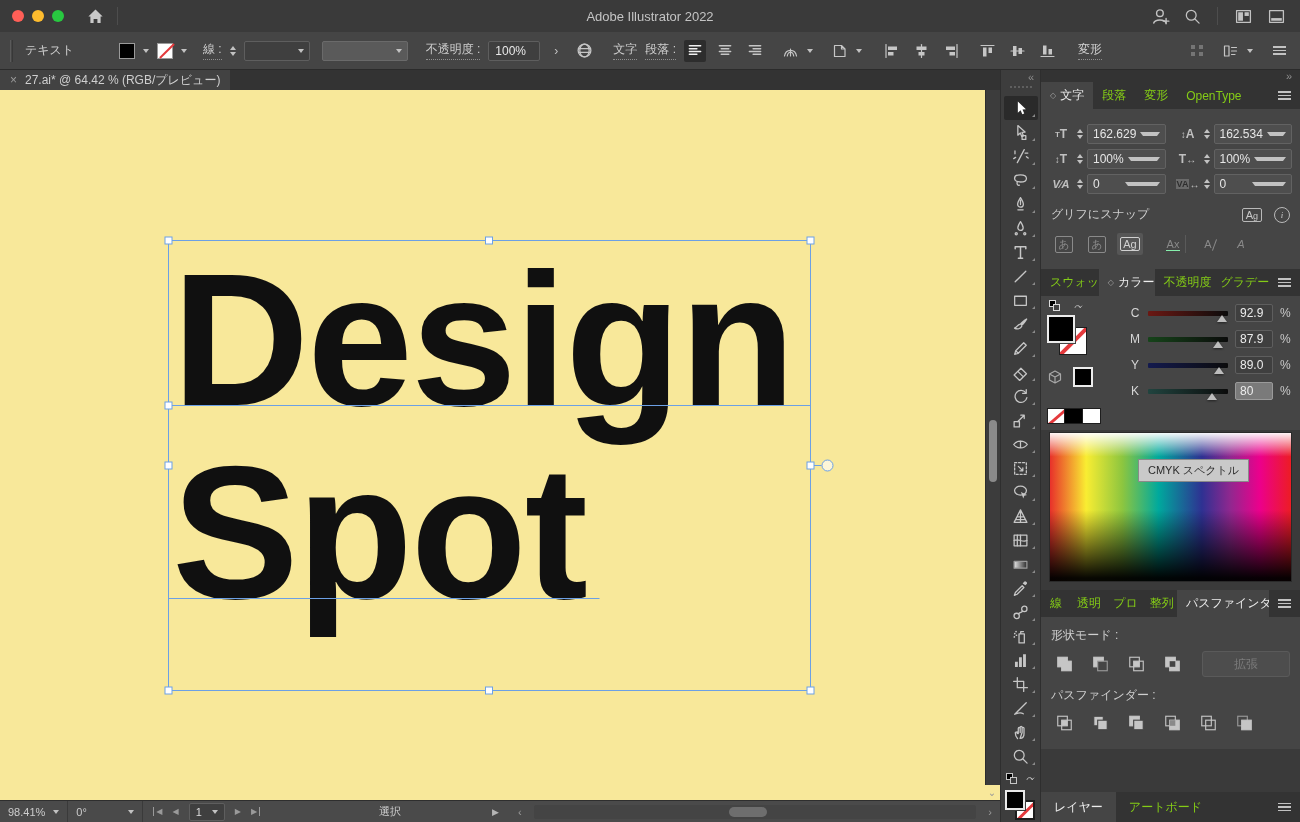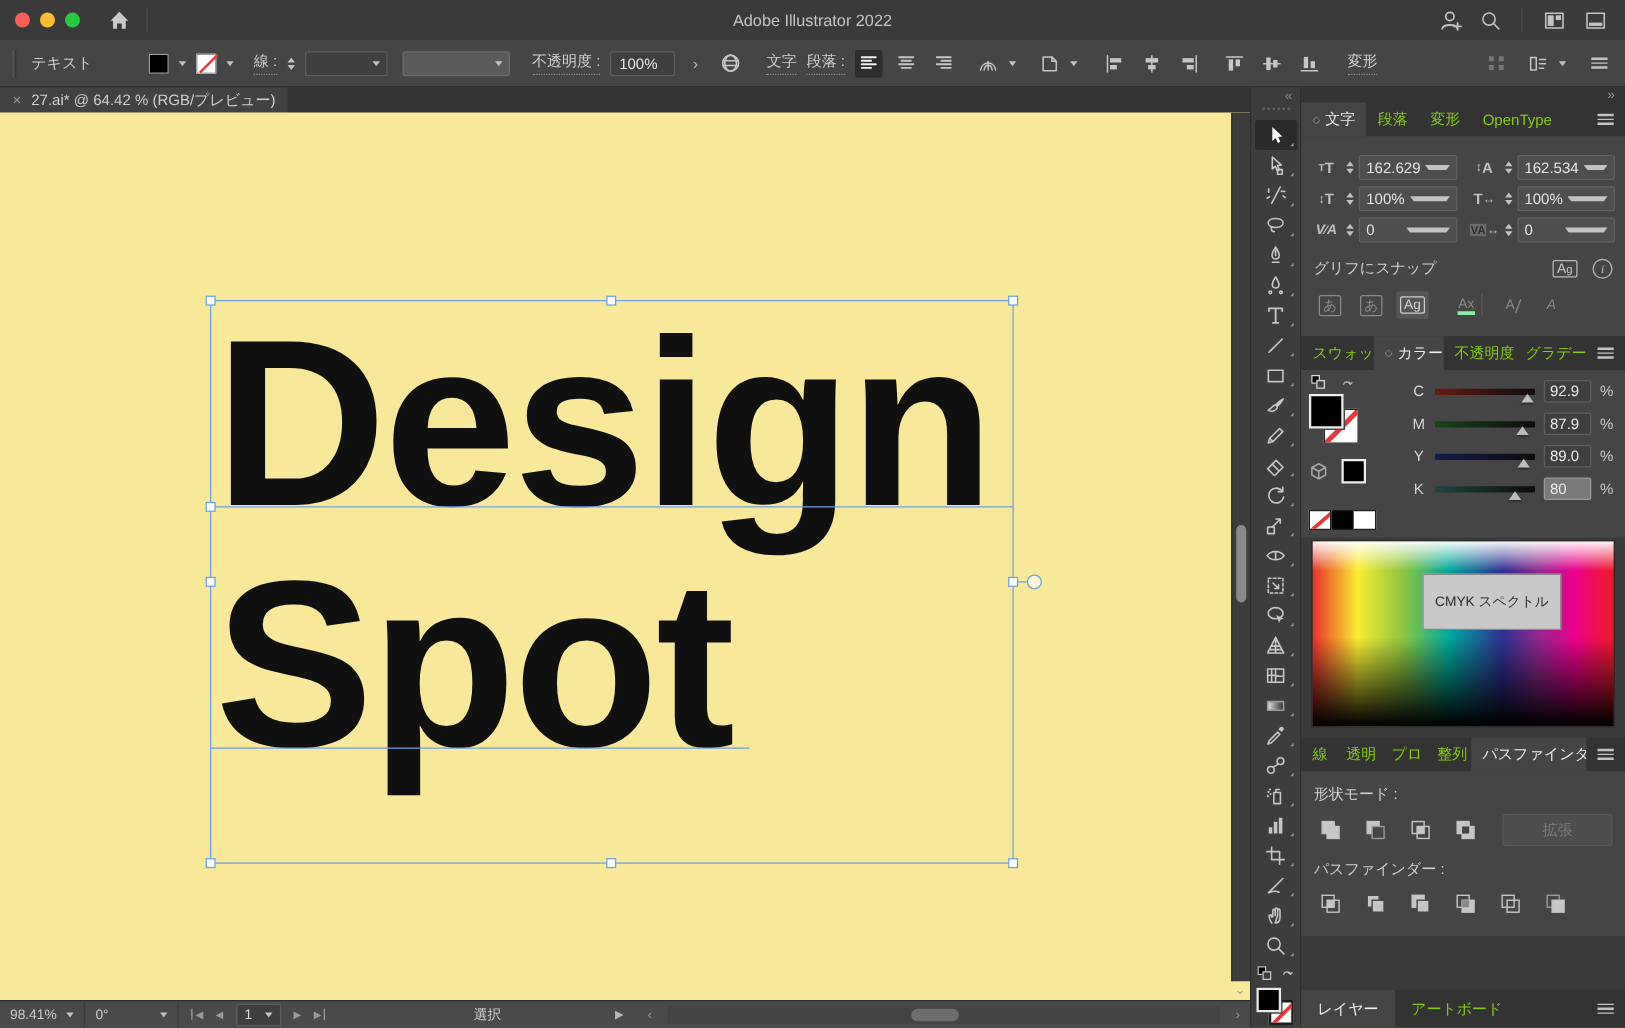--- a/index.html
+++ b/index.html
@@ -120,21 +120,21 @@
   .fval span{flex:1;}
   .snaprow{display:flex;align-items:center;margin:12px 2px 2px;}
   .agbadge{margin-left:auto;border:1px solid #b9b9b9;border-radius:2px;padding:0 3px;font-size:11px;color:#c9c9c9;}
   .agbadge small{font-size:9px;}
   .infoc{width:14px;height:14px;border:1px solid #b9b9b9;border-radius:50%;font-size:9px;display:flex;align-items:center;justify-content:center;color:#c9c9c9;margin-left:12px;font-style:italic;font-family:"Liberation Serif",serif;}
   .snapbtns{display:flex;align-items:center;gap:7px;padding:8px 2px 10px;}
   .snb{width:26px;height:22px;display:flex;align-items:center;justify-content:center;color:#8a8a8a;font-size:11px;border-radius:2px;}
   .snb .bx{border:1px solid #8a8a8a;border-radius:2px;padding:0 2px;}
   .snb.active{background:#565656;color:#d0d0d0;}
   .snb.active .bx{border-color:#d0d0d0;}
-  .snb .ux{border-bottom:3px solid #86efac;padding:0 1px;margin-left:20px;}
+  .snb .ux{border-bottom:1px solid #86efac;padding:0 1px;margin-left:20px;}
   .sndiv{width:1px;height:18px;background:#5a5a5a;margin:0 2px;}
   .aslash{position:relative;}
   .aslash::after{content:"";position:absolute;right:-3px;top:1px;width:1px;height:12px;background:#8a8a8a;transform:rotate(20deg);}
 
   
   .color-body{position:relative;height:134px;}
   .cp-left{position:absolute;left:6px;top:4px;width:54px;}
   .cp-minis{display:flex;gap:12px;color:#bdbdbd;margin-left:2px;}
   .cp-fs{position:relative;width:46px;height:44px;margin-top:3px;}
   .cp-stroke{position:absolute;left:12px;top:12px;width:28px;height:28px;background:#fff;border:1px solid #1d1d1d;box-sizing:border-box;overflow:hidden;}
@@ -156,21 +156,21 @@
   .ramp .no::after{content:"";position:absolute;left:-3px;top:6px;width:26px;height:2.5px;background:#e4393c;transform:rotate(-41deg);}
   .ramp .bk{background:#000;border-left:none;}
   .ramp .wh{background:#fff;border-left:none;}
 
   
   .spectrum{position:relative;margin:2px 8px 8px;height:148px;border:1px solid #2a2a2a;
     background:
       linear-gradient(to bottom, rgba(255,255,255,.95), rgba(255,255,255,0) 16%, rgba(0,0,0,0) 52%, rgba(0,0,0,.97) 98%),
       linear-gradient(to right, #e8312a, #f9ed32 15%, #8dc63f 30%, #00a99d 45%, #2e3192 63%, #92278f 75%, #ec008c 87%, #ed1c24 100%);}
   .tooltip{position:absolute;left:88px;top:26px;background:#c9c9c9;color:#2c2c2c;font-size:11px;
-           padding:14px 9px;border:1px solid #8a8a8a;white-space:nowrap;}
+           padding:3px 9px;border:1px solid #8a8a8a;white-space:nowrap;}
 
   
   .pf-body{padding:6px 10px 4px;}
   .pf-label{color:#cfcfcf;margin:4px 0 7px;}
   .pf-row{display:flex;align-items:center;gap:9px;margin-bottom:10px;}
   .pfbtn{width:27px;height:24px;display:flex;align-items:center;justify-content:center;color:#c6c6c6;}
   .expand{margin-left:auto;width:86px;height:24px;background:#4d4d4d;border:1px solid #5a5a5a;border-radius:3px;
           display:flex;align-items:center;justify-content:center;color:#7c7c7c;}
   .bottomtabs{margin-top:auto;height:30px;background:#333;display:flex;align-items:stretch;}
   .bottomtabs .ptab{padding:0 13px;}

